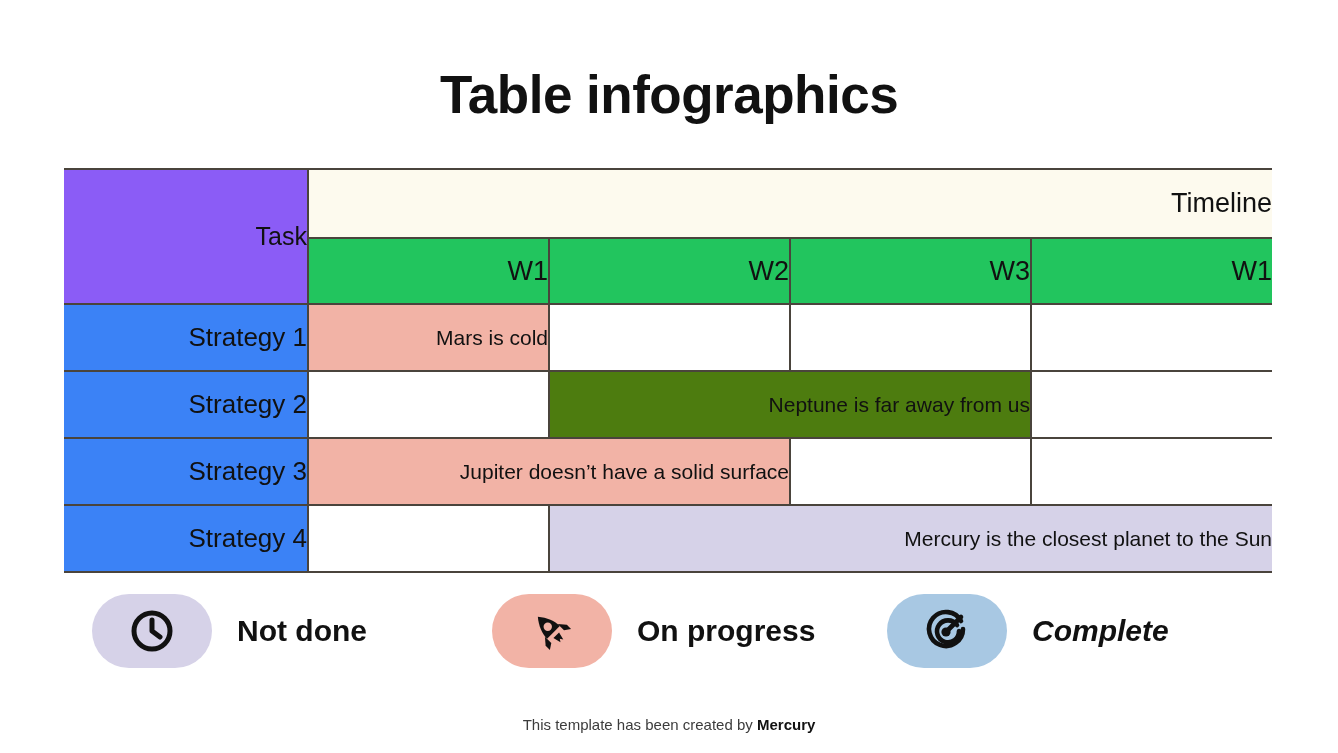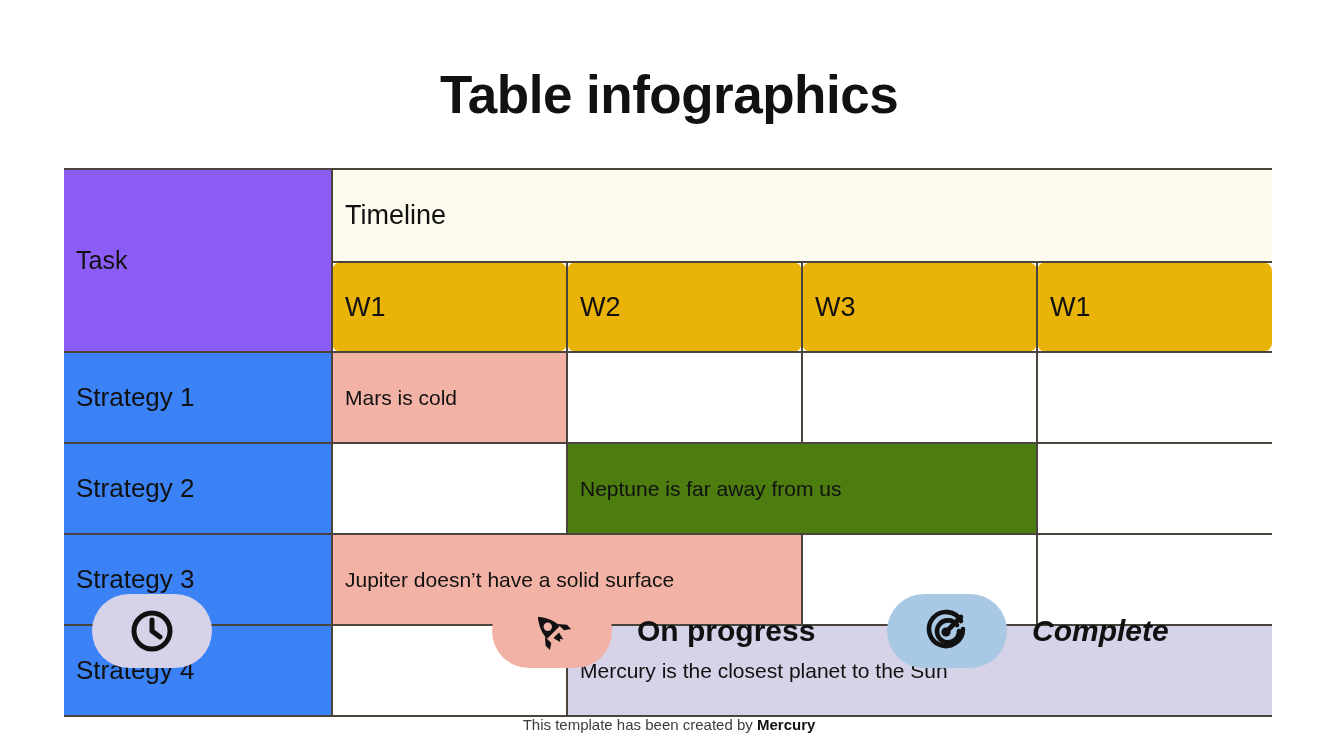--- a/index.html
+++ b/index.html
@@ -36,22 +36,22 @@
     top: 168px;
     width: 1208px;
   }
   table.infographic {
     border-collapse: collapse;
     width: 1208px;
     table-layout: fixed;
   }
   table.infographic td, table.infographic th {
     border: 2px solid #4a443c;
-    padding: 12px;
-    text-align: left;
+    padding: 0;
+    text-align: right;
     vertical-align: middle;
     font-weight: normal;
   }
   
   table.infographic tr > *:first-child { border-left: none; }
   table.infographic tr > *:last-child  { border-right: none; }
 
   .col-task  { width: 243px; }
   .col-week  { width: 241px; }
 
@@ -60,24 +60,23 @@
     font-size: 25px;
     font-weight: bold;
     height: 131px;
   }
   .cell-timeline {
     background: #fdfaee;
     font-size: 27px;
     height: 67px;
   }
   .cell-week {
-    background: #eab308;
+    background: #22c55e;
     font-size: 27px;
     height: 64px;
-    border-radius: 9px;
   }
   .cell-row-label {
     background: #3b82f6;
     font-size: 26px;
     font-weight: bold;
     height: 65px;
   }
   .cell-body {
     background: #ffffff;
     height: 65px;
@@ -189,20 +188,21 @@
 
 <div class="legend">
 
   <div class="legend-item i0">
     <div class="legend-badge badge-lavender">
       <svg width="48" height="48" viewBox="0 0 48 48">
         <circle cx="24" cy="24" r="18" fill="none" stroke="#111111" stroke-width="5"></circle>
         <path d="M24 13 L24 24 L32 30" fill="none" stroke="#111111" stroke-width="5" stroke-linecap="round" stroke-linejoin="round"></path>
       </svg>
     </div>
+    <div class="legend-label">Not done</div>
   </div>
 
   <div class="legend-item i1">
     <div class="legend-badge badge-pink">
       <svg width="48" height="48" viewBox="0 0 48 48">
         <g fill="#111111" transform="rotate(-45 24 24)">
           <path d="M24 4 C30 11 33 19 33 26 L15 26 C15 19 18 11 24 4 Z"></path>
           <circle cx="24" cy="18" r="4.2" fill="#f2b3a6"></circle>
           <path d="M15 23 L9 30 L9 36 L15 32 Z"></path>
           <path d="M33 23 L39 30 L39 36 L33 32 Z"></path>

